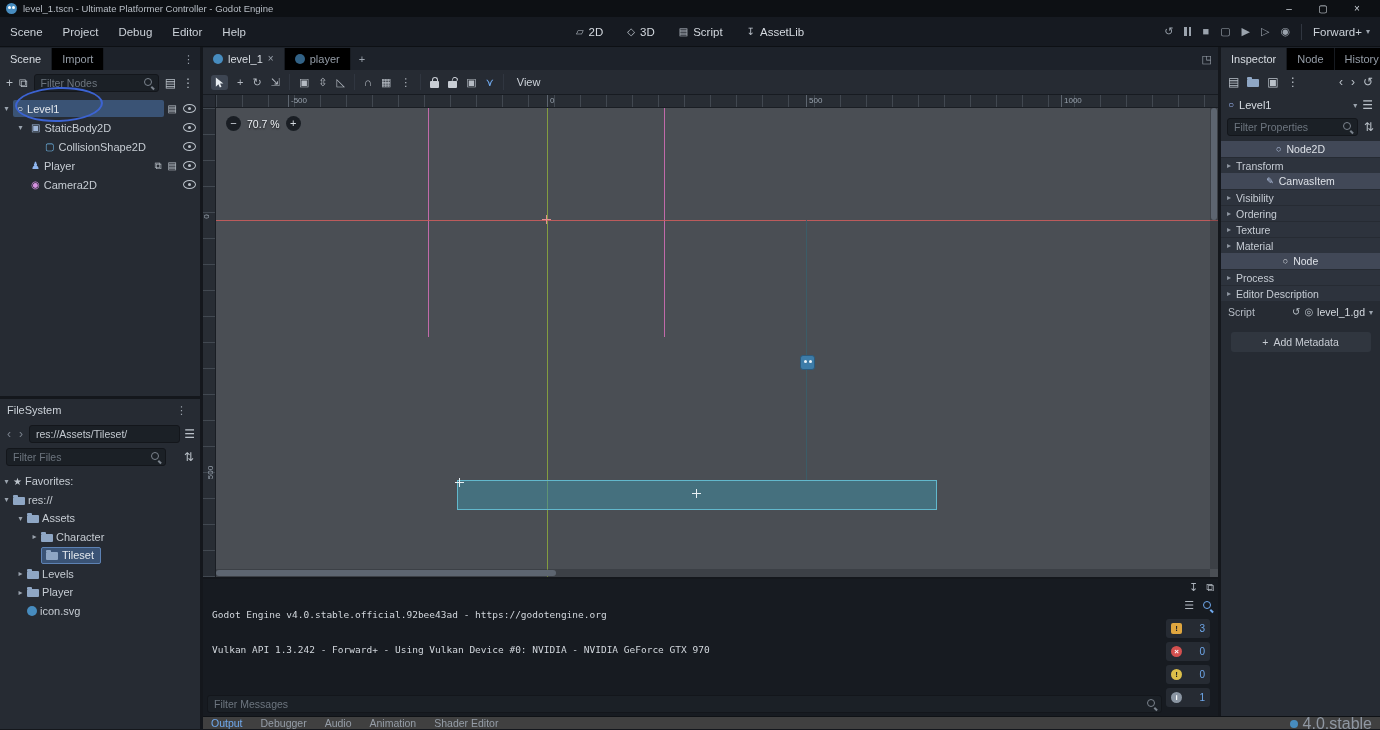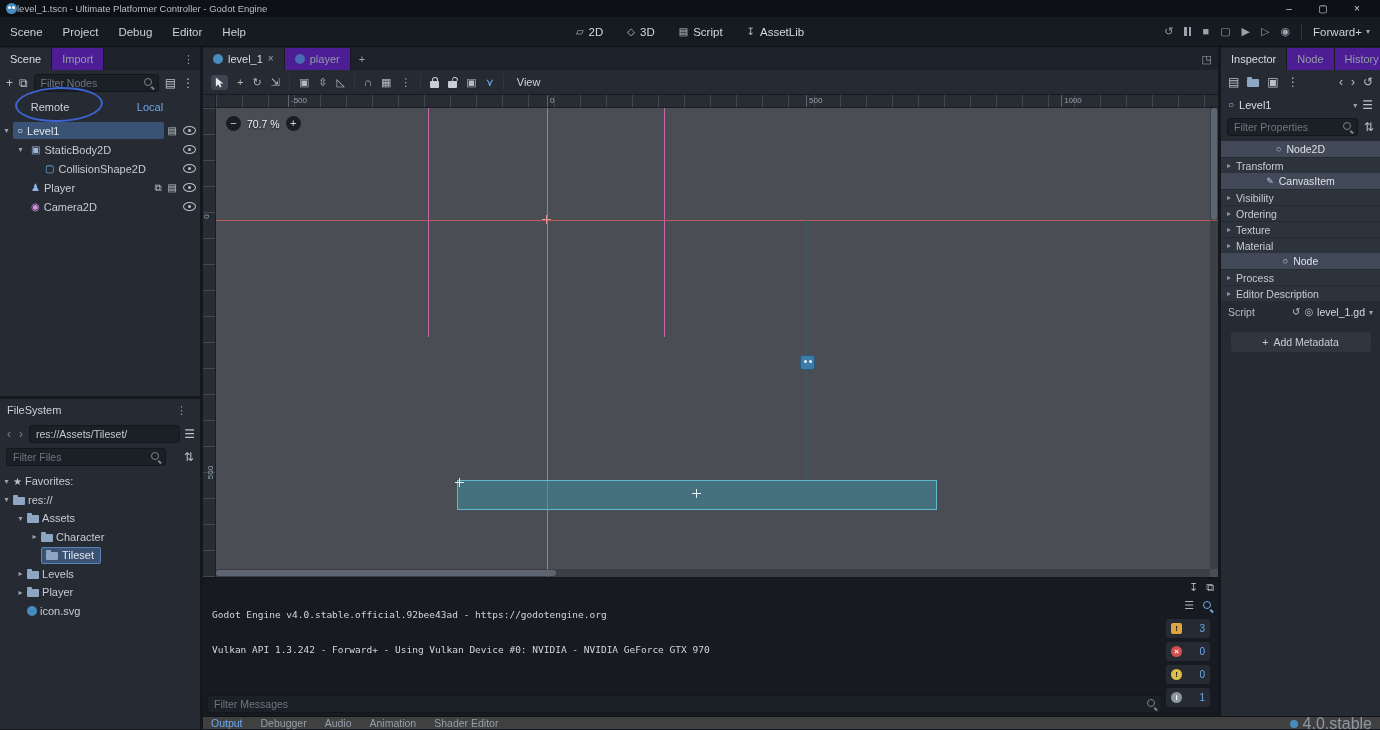--- a/index.html
+++ b/index.html
@@ -1,21 +1,21 @@
 <!DOCTYPE html>
 <html><head>
 <meta charset="utf-8">
 <style>
 *{margin:0;padding:0;box-sizing:border-box;user-select:none}
 html,body{width:1380px;height:730px;overflow:hidden;background:#14171c;
   font-family:"Liberation Sans",sans-serif;color:#ccd2d9}
 .app{position:relative;width:1380px;height:730px}
 
 
-.titlebar{height:17px;background:#0d1014;display:flex;align-items:center;padding:0 6px;}
+.titlebar{height:17px;background:#0d1014;display:flex;align-items:center;padding:0 6px;gap:6px}
 .title-text{font-size:9.5px;color:#b8bec6;white-space:nowrap}
 .win-btns{margin-left:auto;display:flex}
 .win-btn{width:34px;text-align:center;font-size:10px;color:#ccd2d9;line-height:17px;cursor:pointer}
 
 
 .menubar{height:30px;background:#161a21;border-bottom:1px solid #0d1014;display:flex;align-items:center;position:relative}
 .menu-item{padding:0 10px;font-size:11.5px;color:#ccd2d9;line-height:30px;cursor:pointer}
 .workspaces{position:absolute;left:50%;transform:translateX(-50%);display:flex;gap:6px;align-items:center}
 .ws-btn{display:flex;gap:5px;align-items:center;font-size:11.5px;color:#d4d9df;padding:3px 9px;border-radius:3px;cursor:pointer}
 .ws-icon{font-size:10px;color:#bac1c9}
@@ -30,21 +30,21 @@
 
 .main{display:flex;height:682px}
 .left-dock{width:200px;margin-right:3px;display:flex;flex-direction:column;background:#262b33}
 .right-area{flex:1;display:flex;flex-direction:column}
 .upper{flex:1;display:flex;min-height:0}
 .center{flex:1;display:flex;flex-direction:column;min-width:0}
 .inspector{width:159px;margin-left:3px;background:#262b33;display:flex;flex-direction:column}
 
 
 .tabstrip{height:23px;background:#1d222a;display:flex;align-items:flex-end;font-size:11px}
-.tab{padding:0 10px;line-height:22px;color:#959da7;background:#4c1d95;border-right:1px solid #171b21;cursor:pointer;display:flex;align-items:center;gap:5px;height:22px}
+.tab{padding:0 10px;line-height:22px;color:#959da7;background:#000000;border-right:1px solid #171b21;cursor:pointer;display:flex;align-items:center;gap:5px;height:22px}
 .tab.active{background:#262b33;color:#d8dde3}
 .strip-dots{margin-left:auto;padding:0 6px;color:#9ba3ad;font-size:11px;line-height:22px;cursor:pointer}
 
 
 .search-wrap{position:relative;flex:1;display:flex;align-items:center}
 .search-input{width:100%;height:18px;background:#1b2026;border:1px solid #13161b;border-radius:3px;
   color:#c9ced5;font-size:10.5px;padding:0 18px 0 6px;outline:none;font-family:"Liberation Sans",sans-serif}
 .search-input::placeholder{color:#6d757f}
 .icon-search{width:12px;height:12px;position:relative;flex:none;display:inline-block}
 .icon-search::before{content:'';position:absolute;left:1px;top:1px;width:6px;height:6px;border:1.5px solid currentColor;border-radius:50%}
@@ -243,24 +243,20 @@
         <div class="dock-toolbar">
           <span class="mini-btn">+</span>
           <span class="mini-btn">⧉</span>
           <div class="search-wrap">
             <input class="search-input" placeholder="Filter Nodes" style="">
             <span class="icon-search in-input"></span>
           </div>
           <span class="mini-btn">▤</span>
           <span class="mini-btn">⋮</span>
         </div>
-        <div class="seg-row">
-          <div class="seg">Remote</div>
-          <div class="seg accent">Local</div>
-        </div>
         <div class="tree">
           <div class="tree-row">
             <span class="expander">▾</span>
             <div class="row-sel selected">
               <span class="node-icon" style="color:#e8ecf1">○</span>
               <span>Level1</span>
             </div>
             <div class="row-icons">
               <span class="mini-btn" style="font-size:10px">▤</span>
               <span class="eye"></span>

